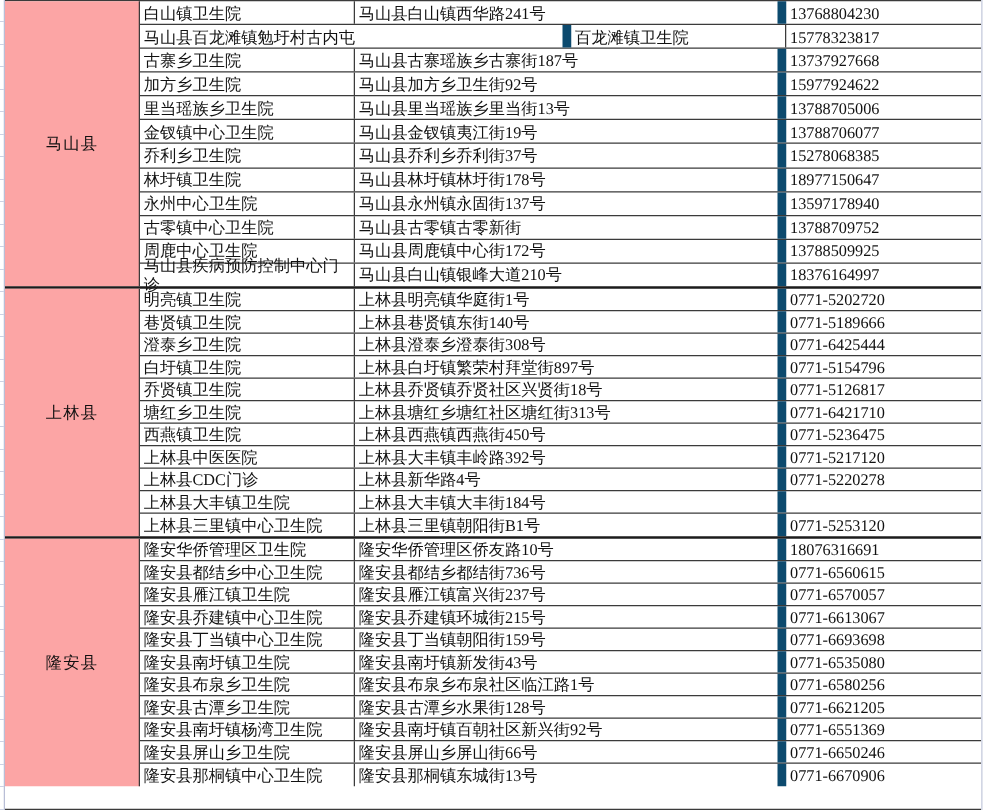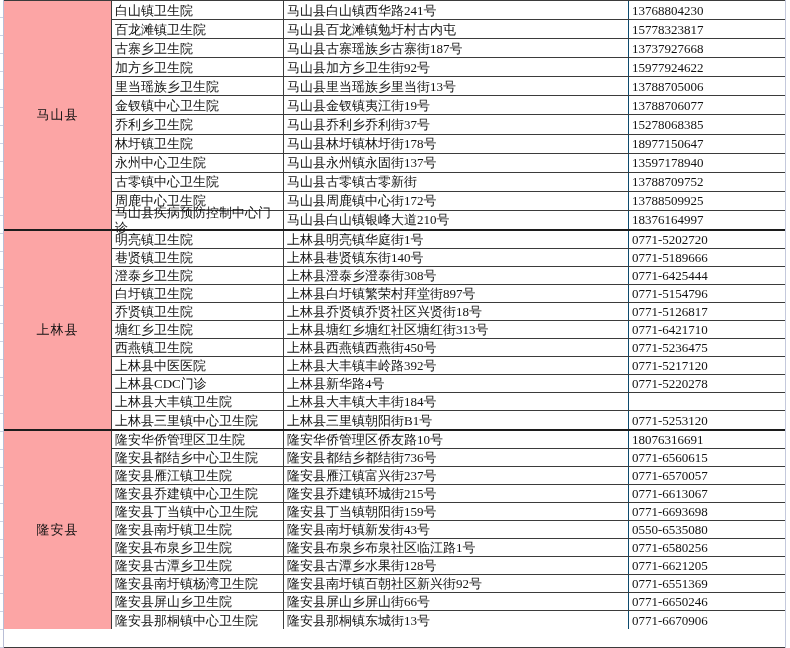--- a/index.html
+++ b/index.html
@@ -46,43 +46,43 @@
   }
   .rows .row:last-child{border-bottom:none;}
   .cell{
     box-sizing:border-box;
     display:flex;align-items:center;
     padding:0 2px 0 3px;
     font-size:13px;line-height:15px;
     word-break:break-all;
   }
   .c-name{width:172px;flex:0 0 172px;border-right:1px solid #3b3b3b;}
-  .c-addr{width:345px;flex:0 0 345px;border-right:1px solid #0c4a6e;}
+  .c-addr{width:345px;flex:0 0 345px;border-right:7px solid #0c4a6e;}
   .c-phone{flex:1;}
 </style>
 </head>
 <body>
 
 <div class="page">
   <div class="left-strip"></div>
   <div class="tbl" id="tbl">
   <div class="section">
     <div class="county">
       <span class="county-label">马山县</span>
     </div>
     <div class="rows">
   <div class="row">
     <div class="cell c-name">白山镇卫生院</div>
     <div class="cell c-addr">马山县白山镇西华路241号</div>
     <div class="cell c-phone">13768804230</div>
   </div>
 
   <div class="row">
+    <div class="cell c-addr">马山县百龙滩镇勉圩村古内屯</div>
     <div class="cell c-name">百龙滩镇卫生院</div>
-    <div class="cell c-addr">马山县百龙滩镇勉圩村古内屯</div>
     <div class="cell c-phone">15778323817</div>
   </div>
 
   <div class="row">
     <div class="cell c-name">古寨乡卫生院</div>
     <div class="cell c-addr">马山县古寨瑶族乡古寨街187号</div>
     <div class="cell c-phone">13737927668</div>
   </div>
 
   <div class="row">
@@ -245,21 +245,21 @@
 
   <div class="row">
     <div class="cell c-name">隆安县丁当镇中心卫生院</div>
     <div class="cell c-addr">隆安县丁当镇朝阳街159号</div>
     <div class="cell c-phone">0771-6693698</div>
   </div>
 
   <div class="row">
     <div class="cell c-name">隆安县南圩镇卫生院</div>
     <div class="cell c-addr">隆安县南圩镇新发街43号</div>
-    <div class="cell c-phone">0550-6535080</div>
+    <div class="cell c-phone">0771-6535080</div>
   </div>
 
   <div class="row">
     <div class="cell c-name">隆安县布泉乡卫生院</div>
     <div class="cell c-addr">隆安县布泉乡布泉社区临江路1号</div>
     <div class="cell c-phone">0771-6580256</div>
   </div>
 
   <div class="row">
     <div class="cell c-name">隆安县古潭乡卫生院</div>

